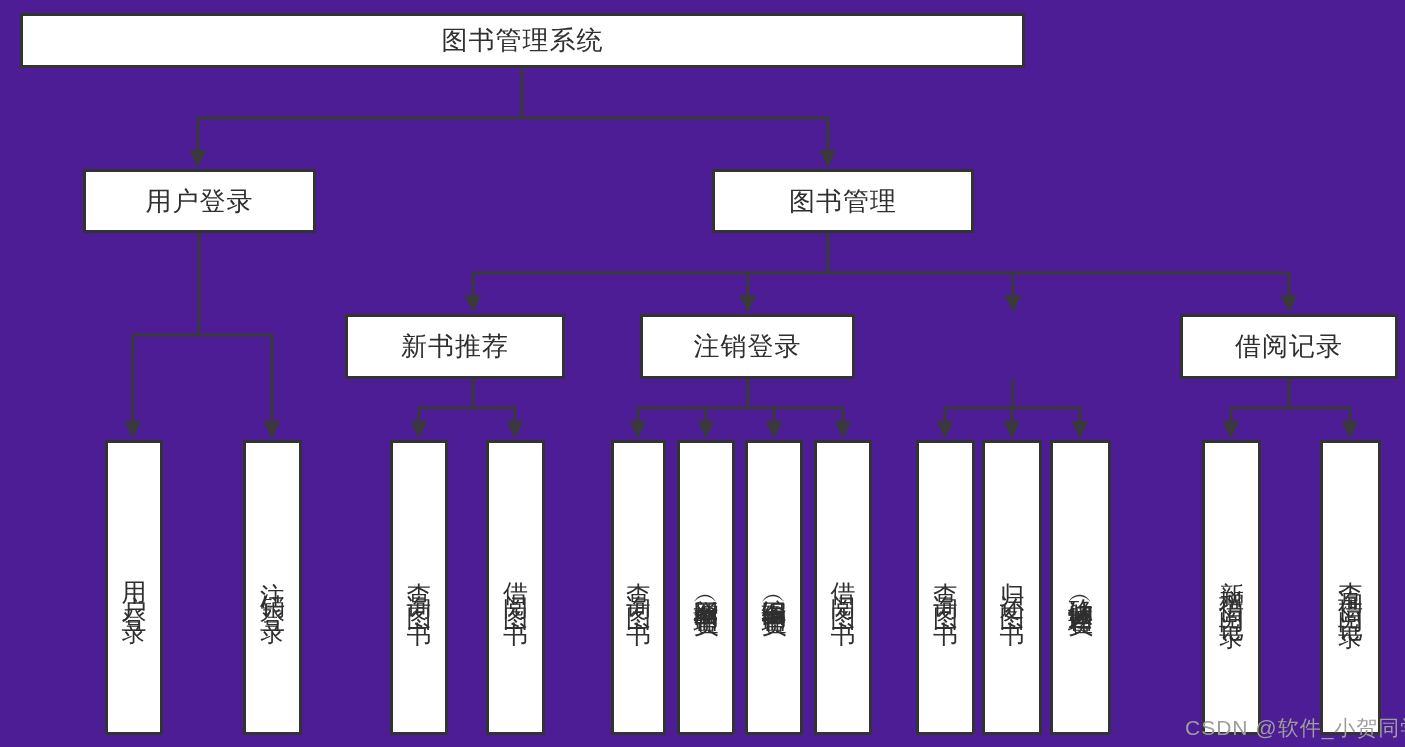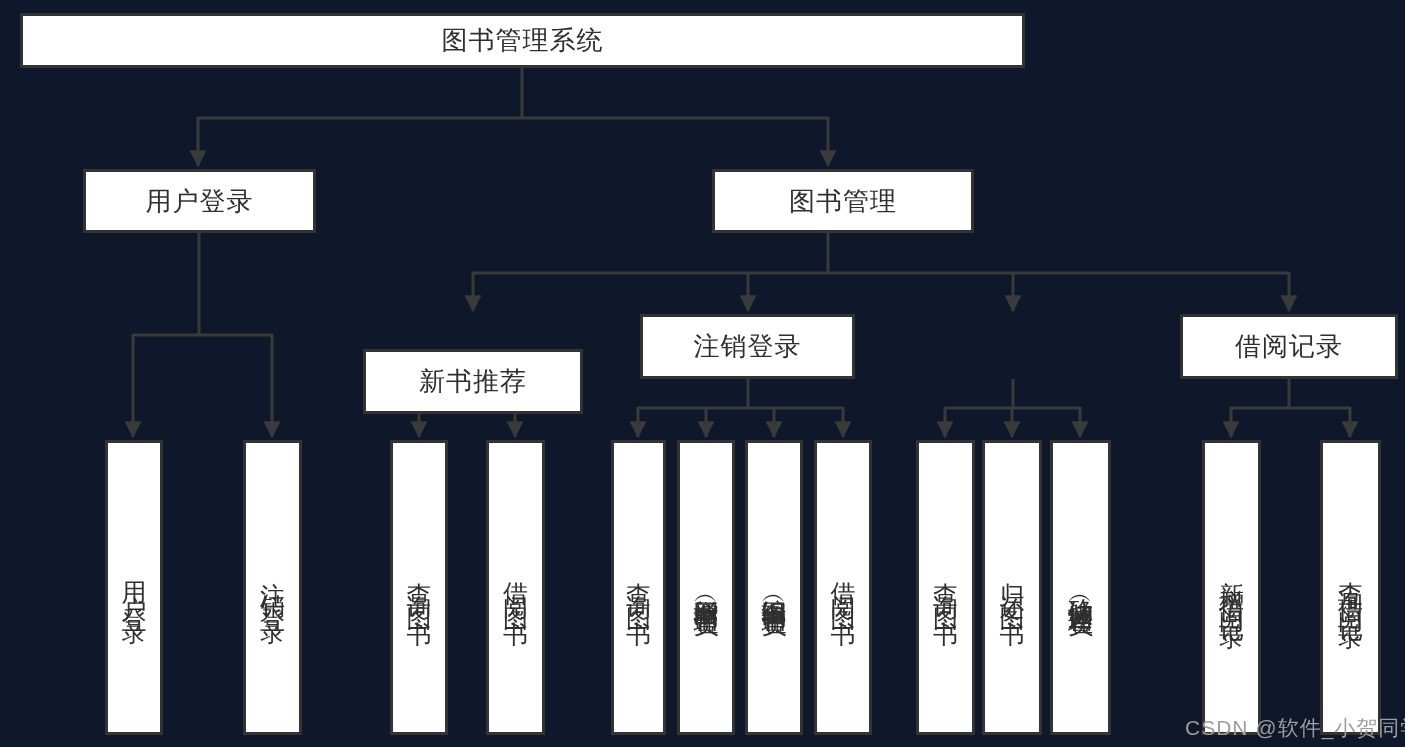--- a/index.html
+++ b/index.html
@@ -1,19 +1,19 @@
 <!DOCTYPE html>
 <html><head>
 <meta charset="utf-8">
 <style>
   html,body{margin:0;padding:0;background:#ffffff;}
   #stage{
     position:relative;
     width:1405px;height:747px;
-    background:#0f172a;
+    background:#4c1d95;
     font-family:"Liberation Sans","DejaVu Sans",sans-serif;
     overflow:hidden;
   }
   #connectors{position:absolute;left:0;top:0;z-index:1;}
   .node{
     position:absolute;
     box-sizing:border-box;
     background:#ffffff;
     border:3px solid #333333;
     display:flex;
@@ -110,21 +110,21 @@
     <span class="h-label">图书管理系统</span>
   </div>
 
   <div class="node" style="left:83px;top:169px;width:233px;height:64px;">
     <span class="h-label">用户登录</span>
   </div>
   <div class="node" style="left:712px;top:169px;width:262px;height:64px;">
     <span class="h-label">图书管理</span>
   </div>
 
-  <div class="node" style="left:363px;top:314px;width:220px;height:65px;margin-top:35px;">
+  <div class="node" style="left:345px;top:314px;width:220px;height:65px;">
     <span class="h-label">新书推荐</span>
   </div>
   <div class="node" style="left:640px;top:314px;width:215px;height:65px;">
     <span class="h-label">注销登录</span>
   </div>
   <div class="node" style="left:1180px;top:314px;width:218px;height:65px;">
     <span class="h-label">借阅记录</span>
   </div>
 
   <div class="node leaf" style="left:105px;width:58px;">

